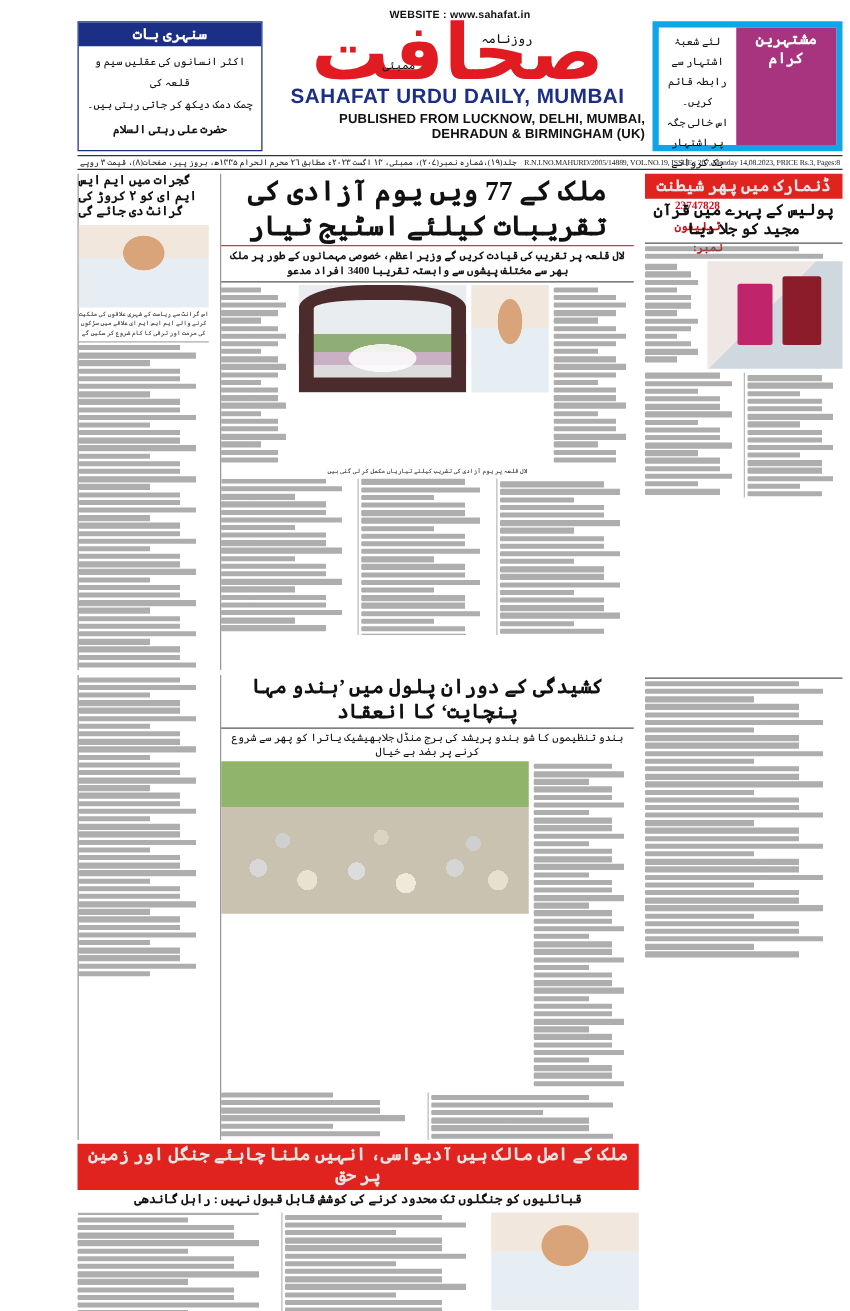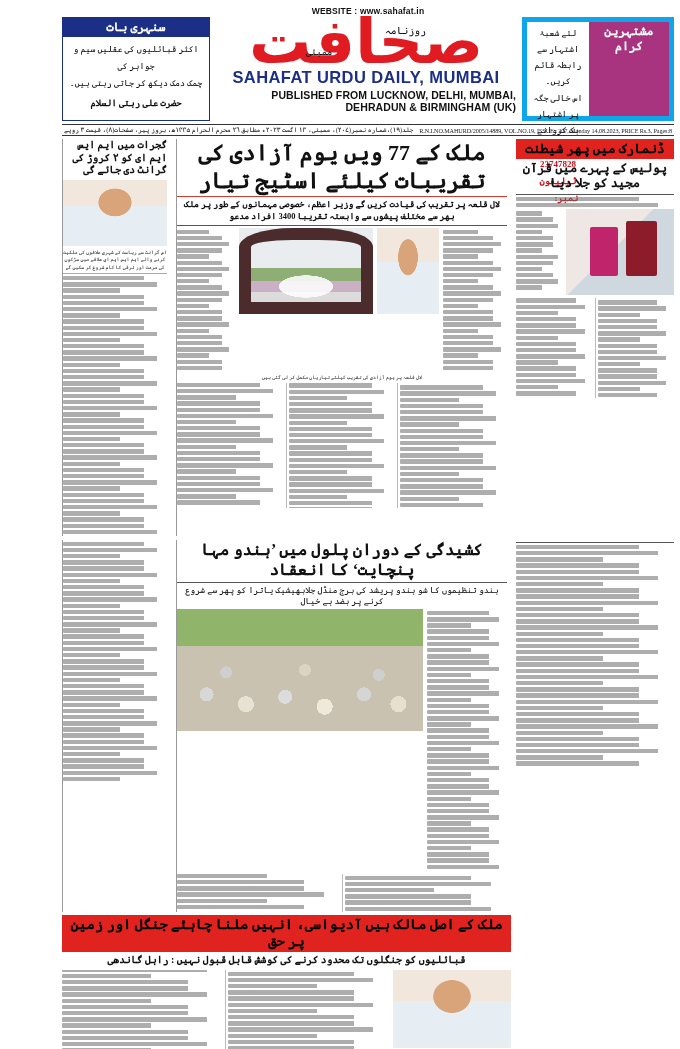--- a/index.html
+++ b/index.html
@@ -43,21 +43,21 @@
 
   .hl{direction:rtl;font-weight:bold;color:#111;line-height:1.25;}
   .hl-xl{font-size:22px;}
   .hl-lg{font-size:16px;}
   .hl-md{font-size:12.5px;}
   .hl-sm{font-size:10px;}
   .hl-xs{font-size:8.5px;}
   .rule-red{border-top:1.6px solid #d23b2e;margin:2px 0;}
   .rule-thin{border-top:1px solid #555;margin:2px 0;}
 
-  .band{direction:rtl;text-align:center;font-weight:bold;color:#000000;padding:2px 4px;font-size:14px;line-height:1.2;}
+  .band{direction:rtl;text-align:center;font-weight:bold;color:#e5e5e5;padding:2px 4px;font-size:14px;line-height:1.2;}
   .band-red{background:#e0231e;}
   .band-blue{background:#1669c1;}
 
   
   .body-grid{display:flex;gap:5px;margin-top:3px;}
   .col-left{width:104px;flex:0 0 104px;}
   .col-mid{flex:1;}
   .col-right{width:158px;flex:0 0 158px;}
 
   .sep-v{border-left:1px solid #999;}
@@ -116,21 +116,21 @@
       <div class="logo-small-top">روزنامہ</div>
       <div class="logo-small-left">ممبئی</div>
       <div class="logo-urdu">صحافت</div>
       <div class="logo-en">SAHAFAT URDU DAILY, MUMBAI</div>
       <div class="logo-sub">PUBLISHED FROM LUCKNOW, DELHI, MUMBAI, DEHRADUN &amp; BIRMINGHAM (UK)</div>
     </div>
 
     <div class="golden-box">
       <div class="g-head">سنہری بات</div>
       <div class="g-body">
-        <div>اکثر قبائلیوں کی عقلیں سیم و جواہر کی</div>
+        <div>اکثر انسانوں کی عقلیں سیم و قلعہ کی</div>
         <div>چمک دمک دیکھ کر جاتی رہتی ہیں۔</div>
         <div class="g-attr">حضرت علی رہتی السلام</div>
       </div>
     </div>
   </div>
 
   <div class="rni-bar">
     <div class="rni-left">R.N.I.NO.MAHURD/2005/14889, VOL.NO.19, ISSUE : 207, Monday 14,08.2023, PRICE Rs.3, Pages:8</div>
     <div class="rni-right">جلد(۱۹)،شمارہ نمبر(۲۰۷)، ممبئی، ۱۴ اگست ۲۰۲۳ء مطابق ۲۶ محرم الحرام ۱۴۴۵ھ، بروز پیر، صفحات(۸)، قیمت ۳ روپے</div>
   </div>
@@ -319,21 +319,21 @@
         <div class="blurline t s"></div>
           <div class="blurline t"></div>
           <div class="blurline t"></div>
         <div class="blurline t m"></div>
           <div class="blurline t s"></div>
           <div class="blurline t"></div>
       </div>
     </div>
 
     <div class="col-left sep-v pad-r" style="order:3">
-      <div class="hl hl-sm" style="text-align:right">گجرات میں ایم ایس ایم ای کو ۲ کروڑ کی گرانٹ دی جائے گی</div>
+      <div class="hl hl-sm" style="text-align:left">گجرات میں ایم ایس ایم ای کو ۲ کروڑ کی گرانٹ دی جائے گی</div>
       <div class="photo portrait" style="height:66px;margin:3px 0"></div>
       <div class="cap" style="text-align:center;border-bottom:1px solid #aaa;padding-bottom:2px">اس گرانٹ سے ریاست کے شہری علاقوں کی ملکیت کرنے والے ایم ایس ایم ای علاقے میں سڑکوں کی مرمت اور ترقی کا کام شروع کر سکیں گے</div>
       <div class="col-text" style="margin-top:2px">
         <div class="blurline t"></div>
           <div class="blurline t m"></div>
           <div class="blurline t s"></div>
         <div class="blurline t"></div>
           <div class="blurline t"></div>
           <div class="blurline t m"></div>
         <div class="blurline t s"></div>

